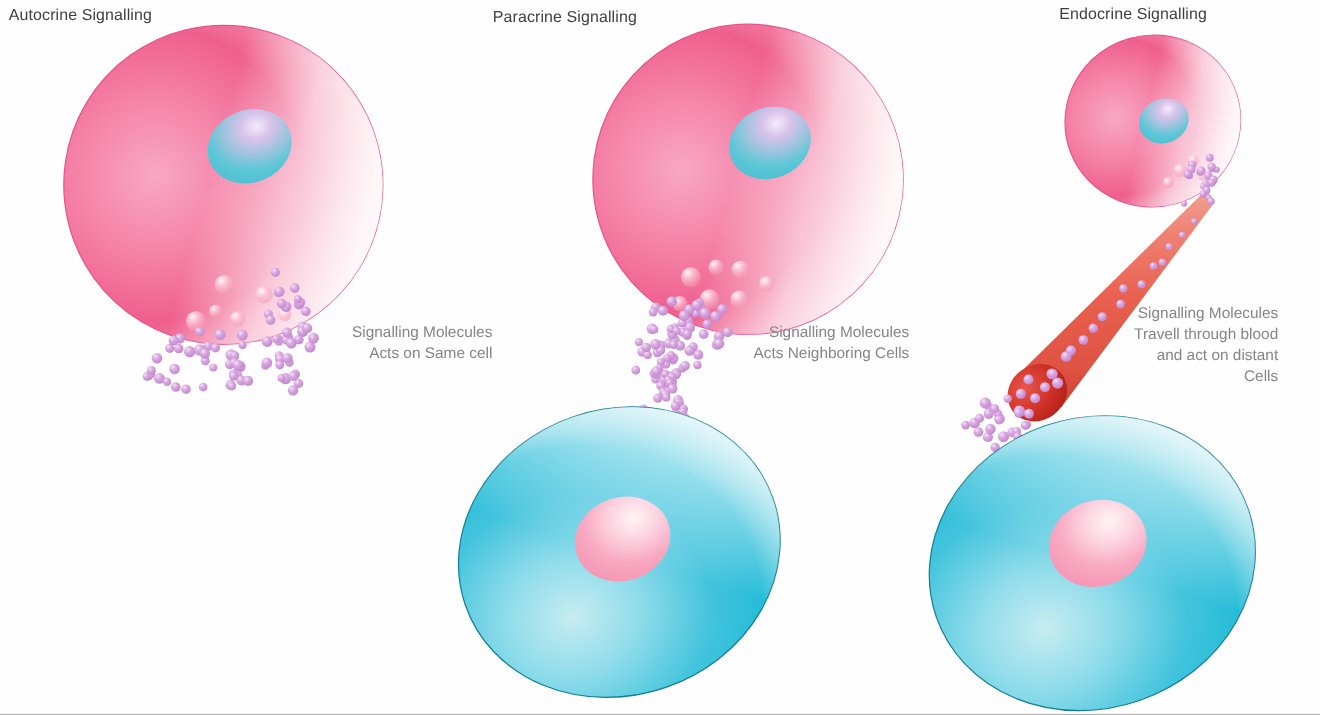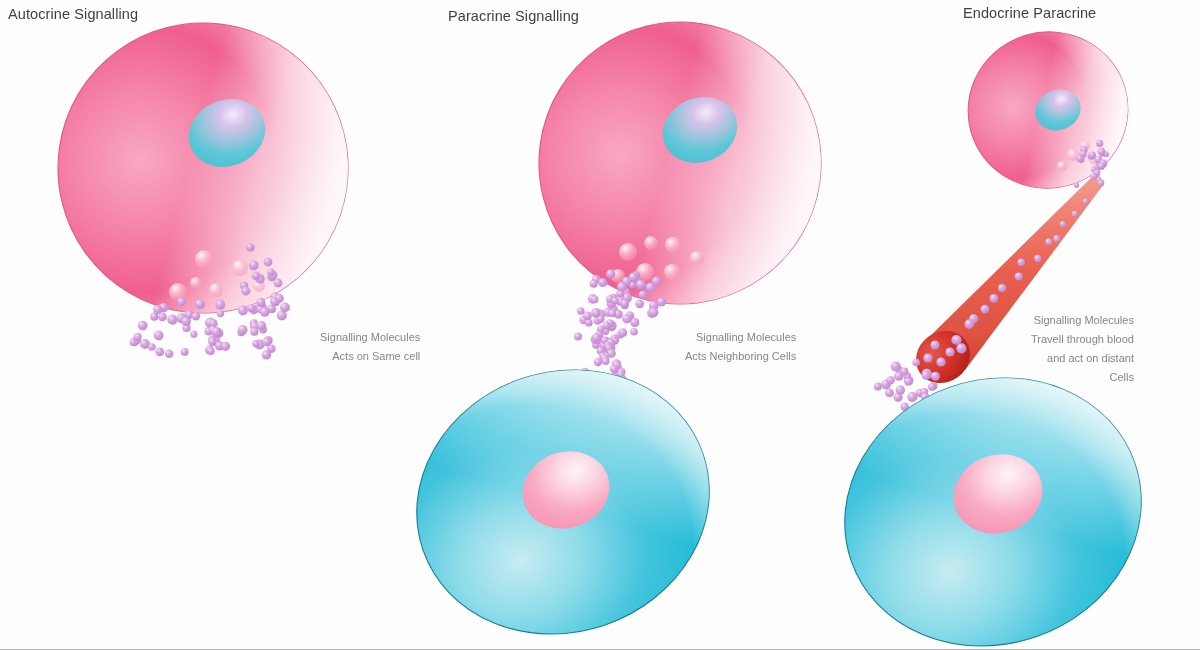--- a/index.html
+++ b/index.html
@@ -32,25 +32,24 @@
   }
   .panel-title {
     position: absolute;
     font-size: 14.5px;
     color: #3f3f3f;
     letter-spacing: 0.1px;
     white-space: nowrap;
   }
   .caption {
     position: absolute;
-    font-size: 11px;
+    font-size: 14px;
     line-height: 19px;
     color: #858585;
     white-space: pre-line;
-    margin-top: 36px;
   }
   #title-autocrine { left: 8px;   top: 6px; }
   #title-paracrine { left: 448px; top: 8px; }
   #title-endocrine { left: 963px; top: 5px; }
 
   #cap-autocrine { left: 320px;  top: 292px; }
   #cap-paracrine { left: 685px;  top: 292px; }
   #cap-endocrine { left: 1031px; top: 275px; }
 </style>
 </head>
@@ -458,21 +457,21 @@
         <ellipse cx="993" cy="512" rx="150" ry="132" transform="rotate(-19 993 512)" fill="url(#gBlueSheen)"></ellipse>
         <g>
           <ellipse cx="998" cy="494" rx="45" ry="39" transform="rotate(-19 998 494)" fill="url(#gNucPink)"></ellipse>
         </g>
       </g>
     </g>
   </svg>
 
   <div class="panel-title" id="title-autocrine">Autocrine Signalling</div>
   <div class="panel-title" id="title-paracrine">Paracrine Signalling</div>
-  <div class="panel-title" id="title-endocrine">Endocrine Paracrine</div>
+  <div class="panel-title" id="title-endocrine">Endocrine Signalling</div>
 
   <div class="caption" id="cap-autocrine">Signalling Molecules
 Acts on Same cell</div>
   <div class="caption" id="cap-paracrine">Signalling Molecules
 Acts Neighboring Cells</div>
   <div class="caption" id="cap-endocrine">Signalling Molecules
 Travell through blood
 and act on distant
 Cells</div>
 

